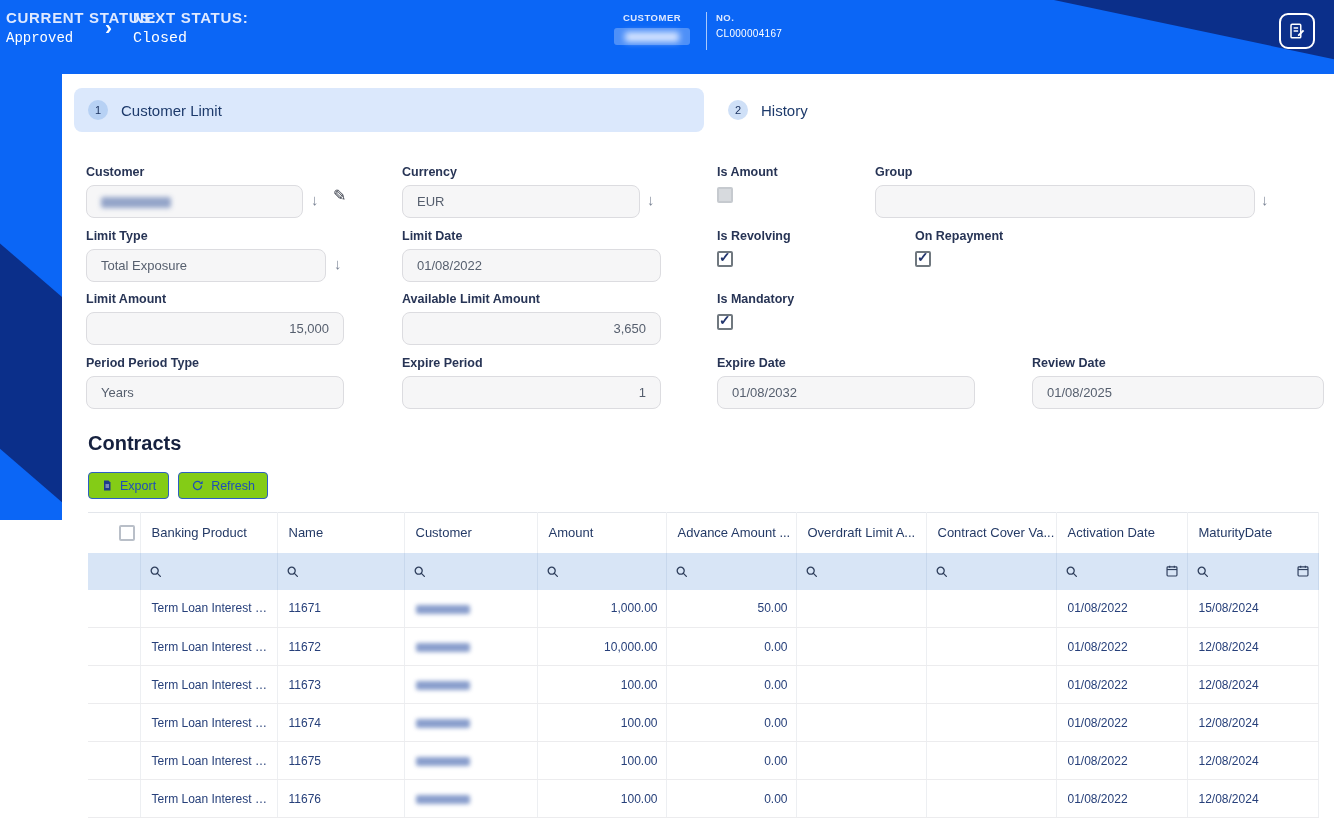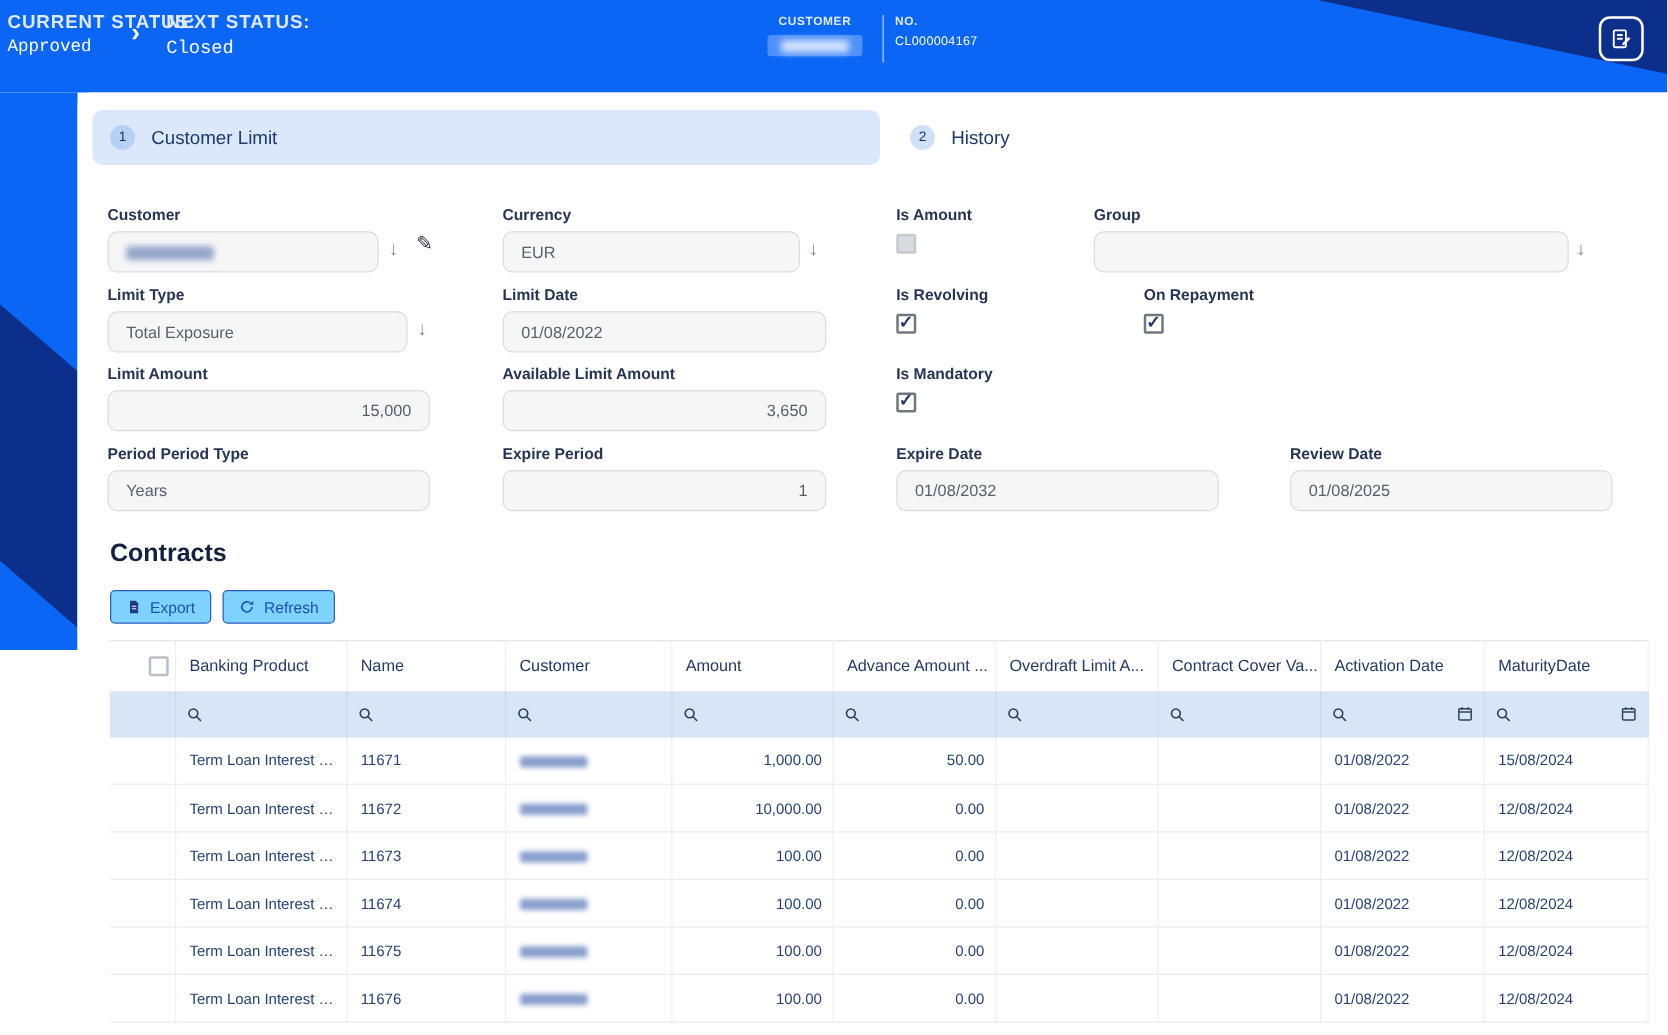--- a/index.html
+++ b/index.html
@@ -64,21 +64,21 @@
               border-radius:2px; position:relative; cursor:pointer; }
   .checkbox.disabled { background:#d7dade; border-color:#c6cacf; }
   .checkbox.checked::after { content:"\2713"; position:absolute; left:0; top:-4px;
                              font-size:14px; font-weight:700; color:#23366e; }
   .checkbox.hdr-cb { margin:0; border-color:#b9bfc8; }
 
   
   .section-title { position:absolute; font-size:20px; font-weight:700; color:#16213f; }
   .btn-row { position:absolute; display:flex; gap:9px; }
   .btn { display:inline-flex; align-items:center; gap:7px; height:27px; padding:0 12px;
-         background:#7dd3fc; border:1px solid #2d5ec4; border-radius:4px;
+         background:#84cc16; border:1px solid #2d5ec4; border-radius:4px;
          color:var(--link,#1e4fb8); font-size:12.5px; font-weight:500; cursor:pointer;
          font-family:"Liberation Sans",sans-serif; }
 
   
   .table-wrap { position:absolute; left:26px; top:438px; width:1230px; }
   table { width:100%; border-collapse:collapse; table-layout:fixed; border-top:1px solid #e3e6eb; }
   thead th { height:40px; font-size:13px; font-weight:500; color:#243a66; text-align:left;
              padding:0 0 0 11px; border-right:1px solid #edeff2; background:#fff; }
   thead th.right { text-align:left; padding-right:8px; }
   tr.filter-row td { height:37px; background:var(--filter,#d8e5f6);
@@ -221,21 +221,21 @@
       <div class="finput numr" style="width:259px">1</div>
     </div>
 
     <div class="fg" style="left:655px;top:282px">
       <label class="flabel">Expire Date</label>
       <div class="finput" style="width:258px">01/08/2032</div>
     </div>
 
     <div class="fg" style="left:970px;top:282px">
       <label class="flabel">Review Date</label>
-      <div class="finput" style="width:258px">01/08/2025</div>
+      <div class="finput" style="width:292px">01/08/2025</div>
     </div>
 
     <div class="section-title" style="left:26px;top:358px">Contracts</div>
 
     <div class="btn-row" style="left:26px;top:398px">
       <button class="btn">
         <svg width="12" height="13" viewBox="0 0 24 24">
           <path d="M6 2h9l4 4v16H6z" fill="#1e3a8a"></path>
           <line x1="9" y1="11" x2="16" y2="11" stroke="#fff" stroke-width="1.6"></line>
           <line x1="9" y1="15" x2="16" y2="15" stroke="#fff" stroke-width="1.6"></line>

